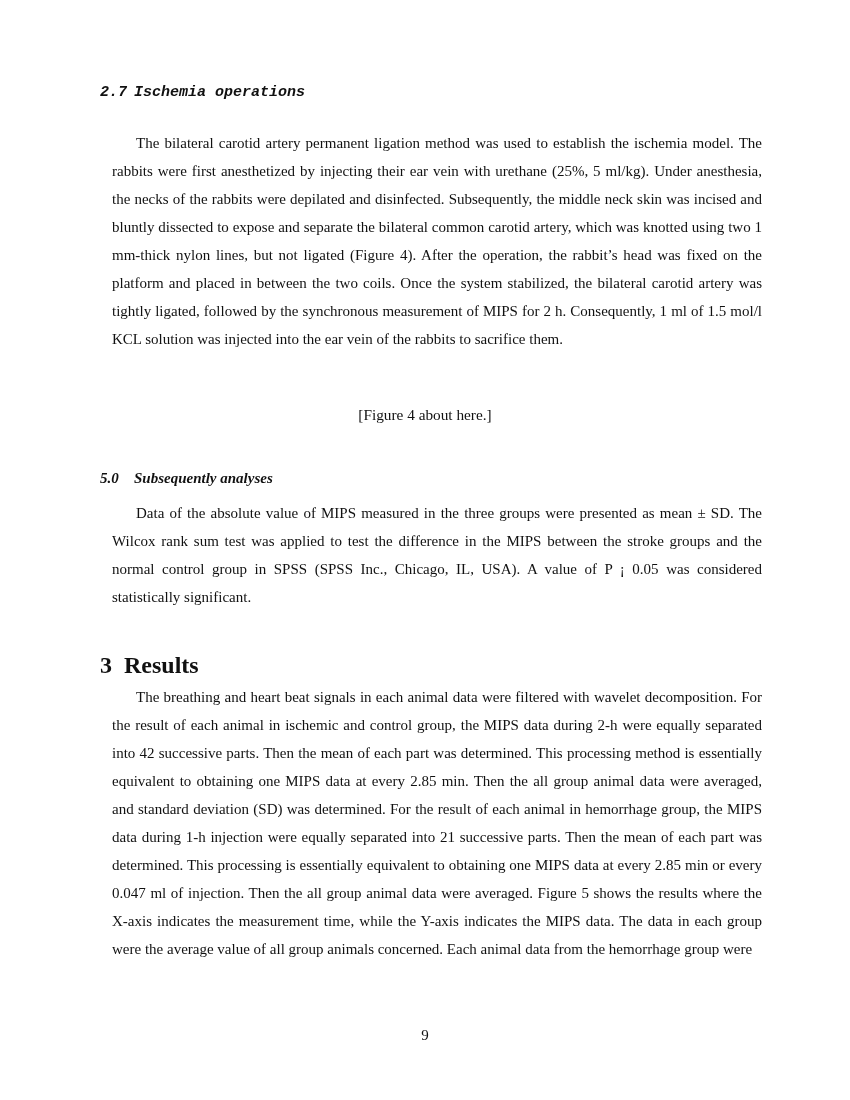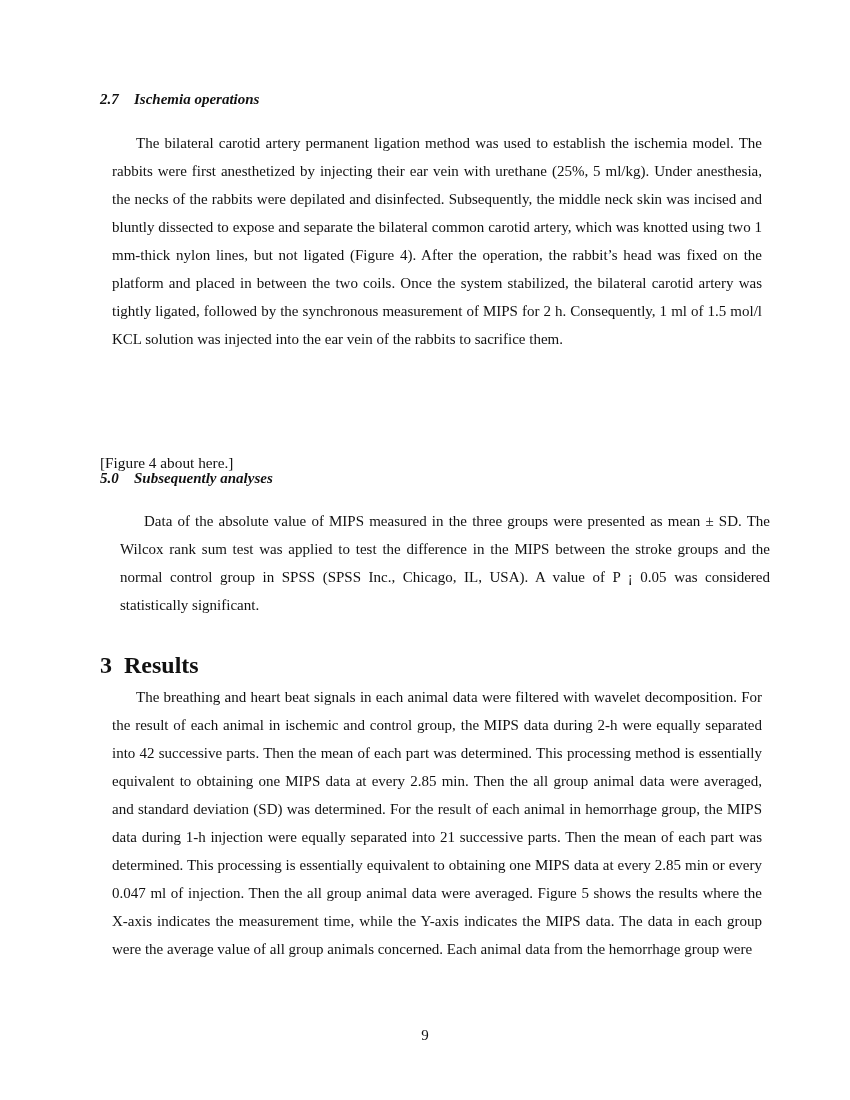--- a/index.html
+++ b/index.html
@@ -5,39 +5,39 @@
   html, body { margin: 0; padding: 0; background: #ffffff; }
   body { width: 850px; height: 1100px; position: relative; overflow: hidden;
          font-family: "Liberation Serif", "DejaVu Serif", serif; color: #111; }
   .page { position: absolute; left: 100px; top: 0; width: 650px; }
   .sub { position: absolute; left: 0; font-weight: bold; font-style: italic; font-size: 15px; white-space: nowrap; }
   .sub .num { display: inline-block; width: 34px; }
   .sec { position: absolute; left: 0; font-weight: bold; font-size: 24px; white-space: nowrap; }
   .sec .num { display: inline-block; width: 24px; }
   .para { position: absolute; left: 12px; width: 650px; font-size: 15px; line-height: 28px;
           text-align: justify; text-indent: 24px; hyphens: manual; }
-  .placeholder { position: absolute; left: 0; width: 650px; text-align: left; font-size: 15.3px; margin-top: 48px; }
+  .placeholder { position: absolute; left: 0; width: 650px; text-align: center; font-size: 15.3px; }
   .pagenum { position: absolute; left: 0; width: 850px; top: 1027px; text-align: center; font-size: 15px; }
 </style>
 </head>
 <body>
 
 <div class="page">
 
-  <div class="sub" style="top:91px;">
+  <div class="sub" style="top:84px;font-family:Liberation Mono, monospace;">
     <span class="num">2.7</span><span>Ischemia operations</span>
   </div>
   <p class="para" style="top:129px; margin:0;">The bilateral carotid artery permanent ligation method was used to establish the ischemia model. The rabbits were first anesthetized by injecting their ear vein with urethane (25%, 5 ml/kg). Under anesthesia, the necks of the rabbits were depilated and disinfected. Subsequently, the middle neck skin was incised and bluntly dissected to expose and separate the bilateral common carotid artery, which was knotted using two 1 mm-thick nylon lines, but not ligated (Figure 4). After the operation, the rabbit’s head was fixed on the platform and placed in between the two coils. Once the system stabilized, the bilateral carotid artery was tightly ligated, followed by the synchronous measurement of MIPS for 2 h. Consequently, 1 ml of 1.5 mol/l KCL solution was injected into the ear vein of the rabbits to sacrifice them.</p>
 
   <div class="placeholder" style="top:406px;">[Figure 4 about here.]</div>
 
   <div class="sub" style="top:470px;">
     <span class="num">5.0</span><span>Subsequently analyses</span>
   </div>
-  <p class="para" style="top:499px; margin:8px;">Data of the absolute value of MIPS measured in the three groups were presented as mean ± SD. The Wilcox rank sum test was applied to test the difference in the MIPS between the stroke groups and the normal control group in SPSS (SPSS Inc., Chicago, IL, USA). A value of P ¡ 0.05 was considered statistically significant.</p>
+  <p class="para" style="top:499px; margin:0;">Data of the absolute value of MIPS measured in the three groups were presented as mean ± SD. The Wilcox rank sum test was applied to test the difference in the MIPS between the stroke groups and the normal control group in SPSS (SPSS Inc., Chicago, IL, USA). A value of P ¡ 0.05 was considered statistically significant.</p>
 
   <div class="sec" style="top:652px;">
     <span class="num">3</span><span>Results</span>
   </div>
   <p class="para" style="top:683px; margin:0;">The breathing and heart beat signals in each animal data were filtered with wavelet decompo­sition. For the result of each animal in ischemic and control group, the MIPS data during 2-h were equally separated into 42 successive parts. Then the mean of each part was determined. This pro­cessing method is essentially equivalent to obtaining one MIPS data at every 2.85 min. Then the all group animal data were averaged, and standard deviation (SD) was determined. For the result of each animal in hemorrhage group, the MIPS data during 1-h injection were equally separated into 21 successive parts. Then the mean of each part was determined. This processing is essentially equivalent to obtaining one MIPS data at every 2.85 min or every 0.047 ml of injection. Then the all group animal data were averaged. Figure 5 shows the results where the X-axis indicates the measurement time, while the Y-axis indicates the MIPS data. The data in each group were the average value of all group animals concerned. Each animal data from the hemorrhage group were</p>
 
 </div>
 
 <div class="pagenum">9</div>
 

